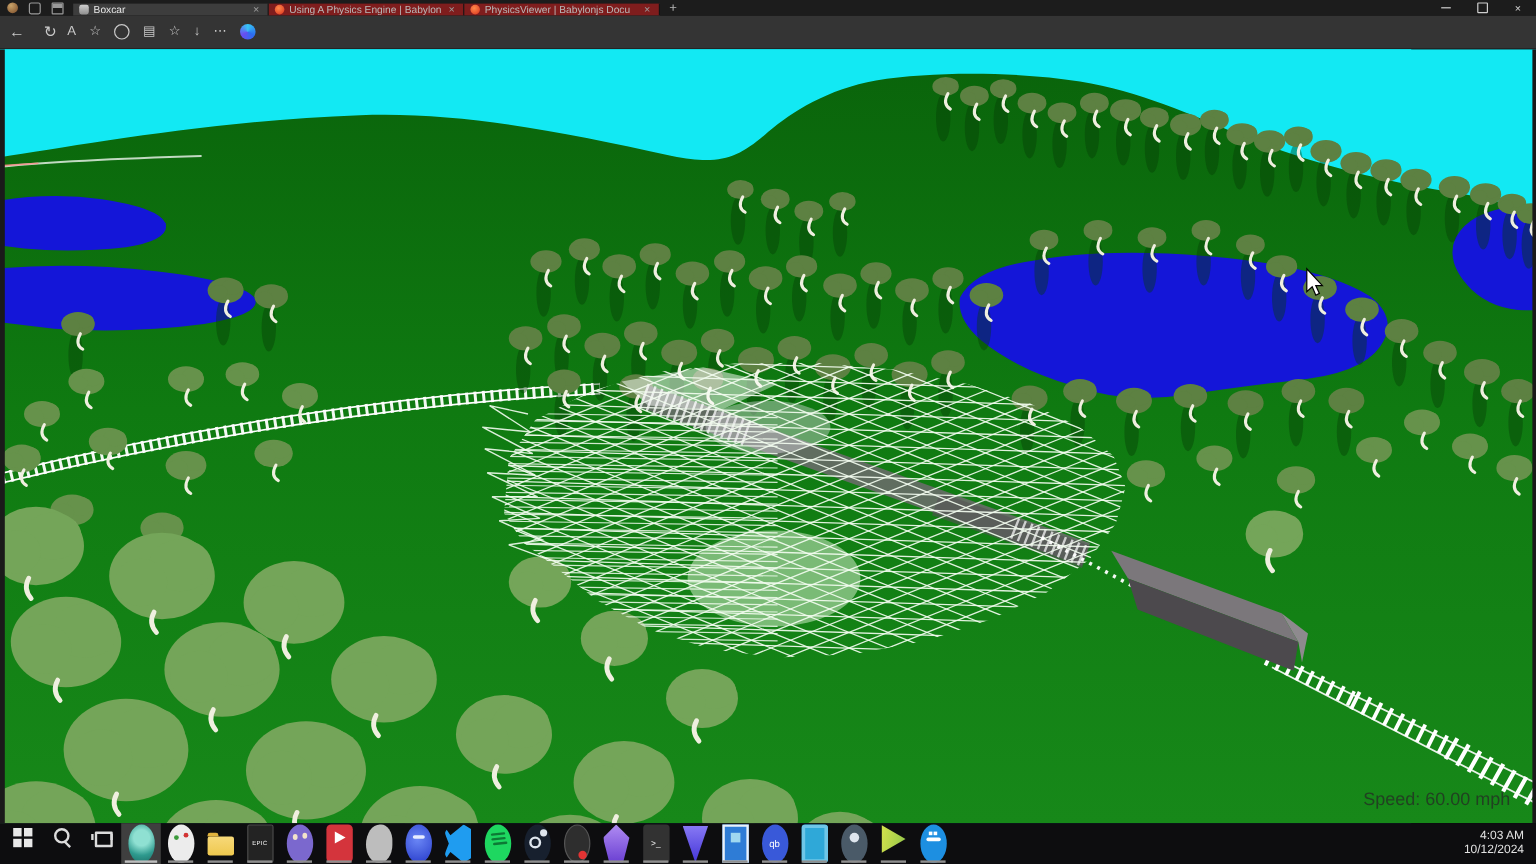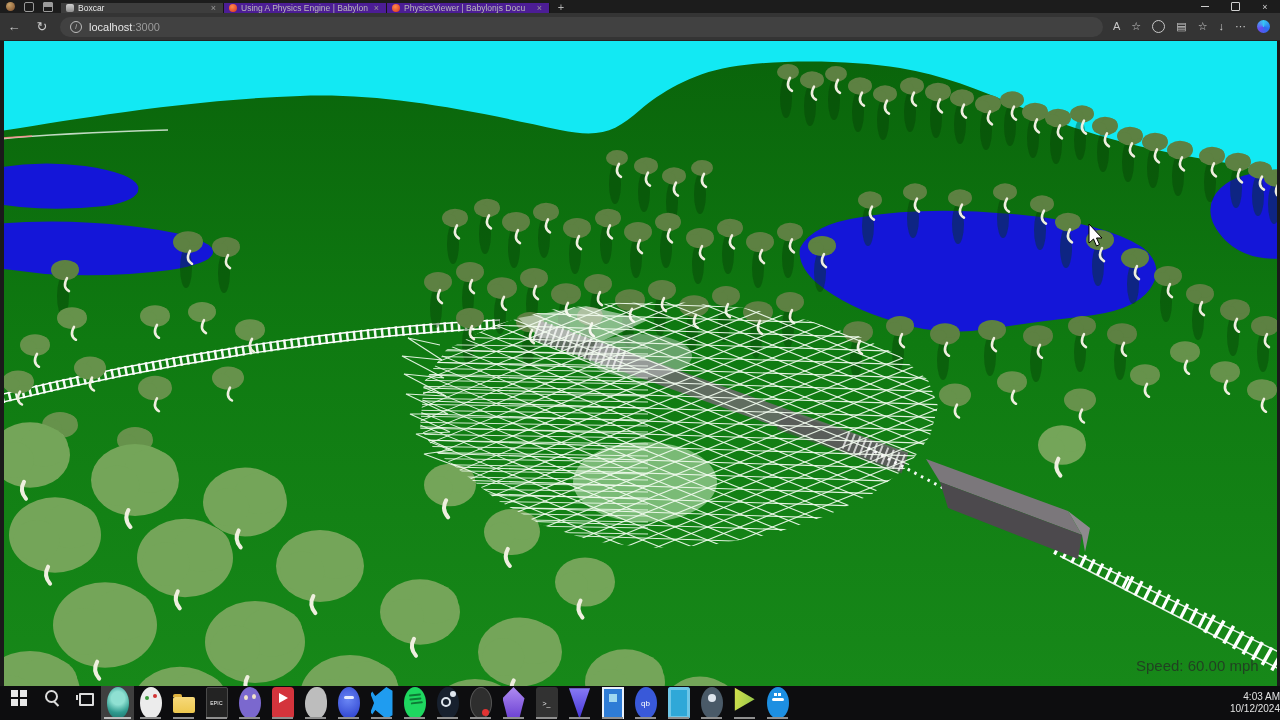--- a/index.html
+++ b/index.html
@@ -8,21 +8,21 @@
 
   
   #titlebar{position:absolute;left:0;top:0;width:1280px;height:13px;background:#1c1c1c;
     display:flex;align-items:stretch;}
   .tb-left{display:flex;align-items:center;gap:9px;padding:0 8px 0 6px;}
   .avatar{width:9px;height:9px;border-radius:50%;background:radial-gradient(circle at 35% 30%,#c9a36a,#7a4b28);}
   .ws-ico{width:8px;height:8px;border:1px solid #9a9a9a;border-radius:2px;}
   .ta-ico{width:8px;height:8px;border:1px solid #9a9a9a;border-radius:1px;background:linear-gradient(#9a9a9a 0 45%,transparent 45%);}
   #tabs{display:flex;align-items:flex-end;}
   .tab{width:152px;display:flex;align-items:center;gap:4px;padding:0 5px;font-size:8.5px;
-    color:#b9b9b9;background:#4c1d95;border-right:1px solid #141414;overflow:hidden;white-space:nowrap;}
+    color:#b9b9b9;background:#7f1d1d;border-right:1px solid #141414;overflow:hidden;white-space:nowrap;}
   .tab.active{background:#3d3d3d;color:#e8e8e8;}
   .tab .title{flex:1;overflow:hidden;text-overflow:clip;}
   .tab .close{font-size:9px;color:#9a9a9a;padding:0 2px;}
   .fav{width:8px;height:8px;border-radius:2px;flex:0 0 auto;}
   .fav.page{background:linear-gradient(#cfcfcf,#8f8f8f);}
   .fav.babylon{border-radius:50%;background:radial-gradient(circle at 40% 35%,#ff8a4b,#d9301c);}
   #newtab{width:22px;display:flex;align-items:center;justify-content:center;color:#b5b5b5;font-size:11px;}
   #wincontrols{margin-left:auto;display:flex;align-items:stretch;}
   .wc{width:30px;display:flex;align-items:center;justify-content:center;color:#cfcfcf;font-size:9px;}
   .wc .bar{width:8px;height:1px;background:#cfcfcf;}
@@ -98,21 +98,21 @@
   .k-photos::after{content:"";position:absolute;left:7px;top:7px;width:8px;height:8px;background:#9fd8f0;}
   .k-qb{border-radius:50%;background:#3959d9;font-size:8px;}
   .k-bluetile{background:#2fa8d8;border-radius:3px;box-shadow:inset 0 0 0 3px #6ec6e8;}
   .k-darkcirc2{border-radius:50%;background:#4a5a68;}
   .k-darkcirc2::after{content:"";position:absolute;left:7px;top:7px;width:8px;height:8px;border-radius:50%;background:#dfe6ee;}
   .k-flag{background:linear-gradient(100deg,#d6e24c,#8bc34a);clip-path:polygon(6% 2%,96% 38%,6% 74%);}
   .k-docker{border-radius:50%;background:#1d8fe1;}
   .k-docker::after{content:"";position:absolute;left:5px;top:11px;width:12px;height:3px;border-radius:2px;background:#fff;}
   .k-docker::before{content:"";position:absolute;left:7px;top:6px;width:3px;height:3px;background:#fff;box-shadow:4px 0 #fff;}
   #tray{margin-left:auto;display:flex;flex-direction:column;justify-content:center;
-    align-items:flex-end;color:#e2e2e2;font-size:10px;line-height:12px;}
+    align-items:flex-end;padding-right:10px;color:#e2e2e2;font-size:10px;line-height:12px;}
 </style>
 </head>
 <body>
 
 <div id="screen">
 
   <div id="titlebar">
     <div class="tb-left">
       <span class="avatar"></span>
       <span class="ws-ico"></span>
@@ -143,24 +143,20 @@
       <span class="wc">
           <span class="box"></span>
         </span>
       <span class="wc">×</span>
     </div>
   </div>
 
   <div id="toolbar">
     <span class="nav-btn">←</span>
     <span class="nav-btn">↻</span>
-    <div id="urlpill">
-      <span class="info-ico">i</span>
-      <span id="urltext"><span>localhost</span><span class="port">:3000</span></span>
-    </div>
     <div id="actions">
         <span class="action">A</span>
         <span class="action">☆</span>
         <span class="action circle"></span>
         <span class="action">▤</span>
         <span class="action">☆</span>
         <span class="action">↓</span>
         <span class="action">⋯</span>
         <span class="action copilot"></span>
       </div>

